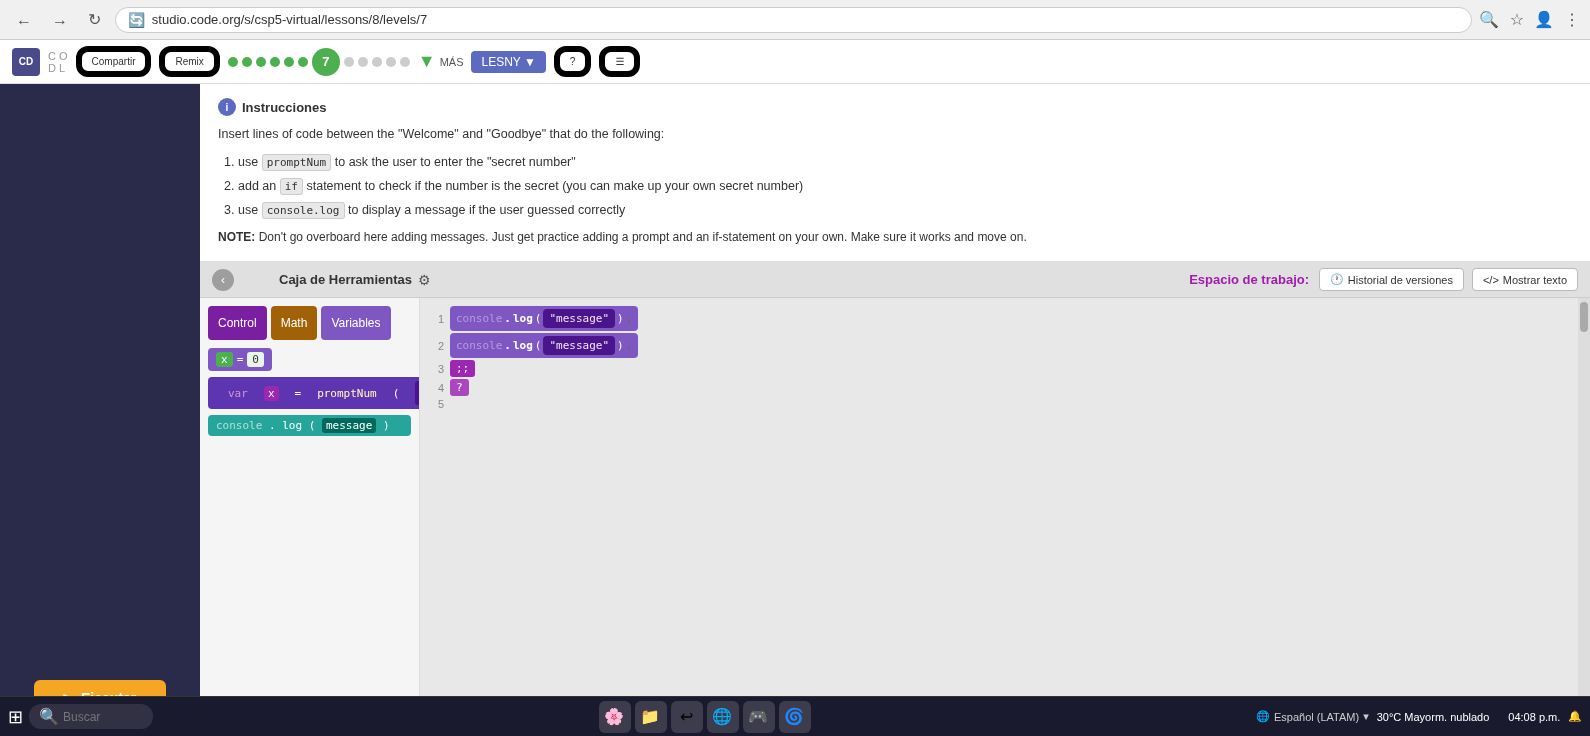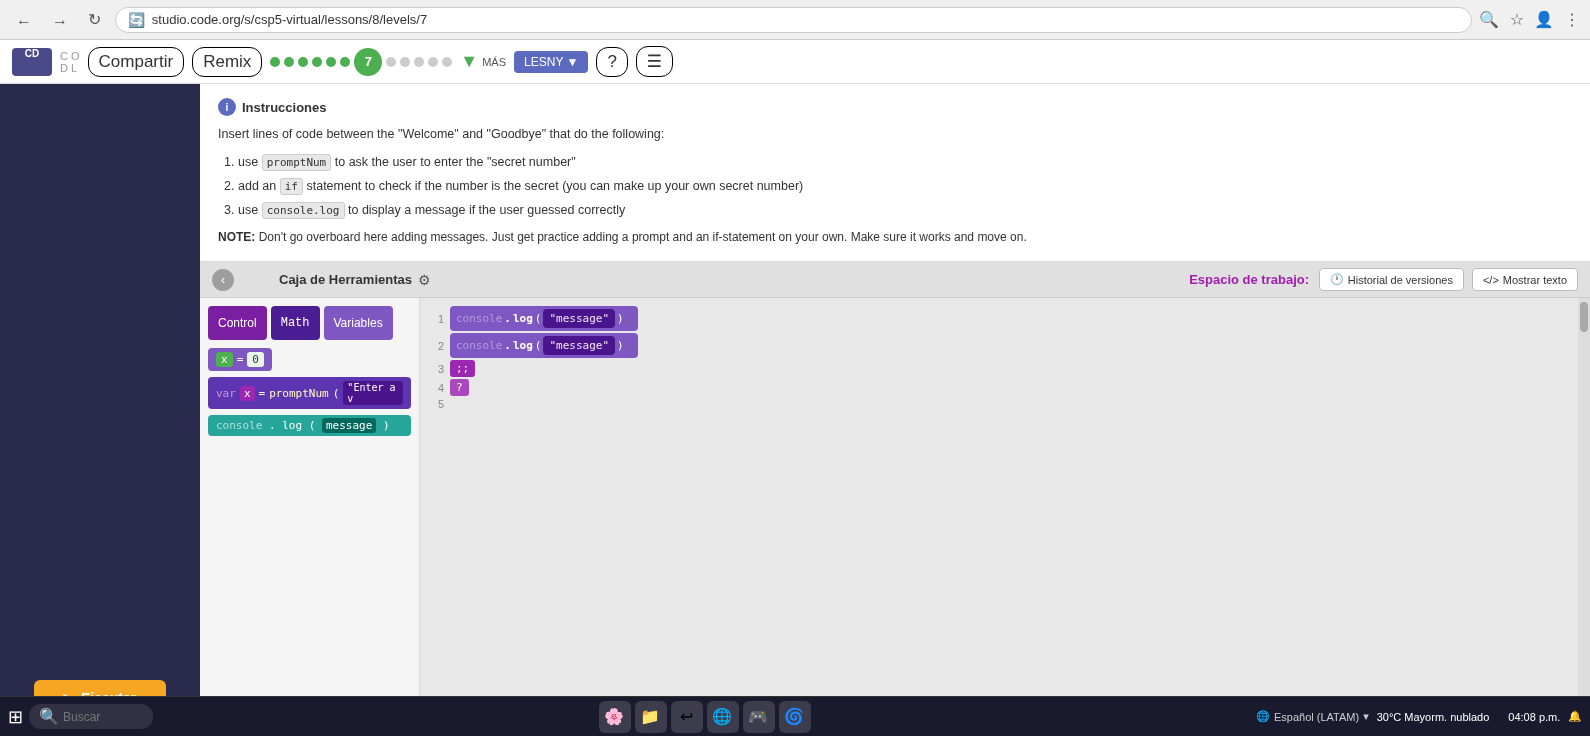--- a/index.html
+++ b/index.html
@@ -43,32 +43,32 @@
     .app-header {
       background: #fff;
       height: 44px;
       display: flex;
       align-items: center;
       padding: 0 12px;
       gap: 8px;
       border-bottom: 1px solid #ddd;
     }
     .cd-logo {
-      width: 40px; height: 28px;
+      width: 28px; height: 28px;
       background: #4a4a8a;
       border-radius: 4px;
-      display: flex; align-items: flex-start; justify-content: center;
+      display: flex; align-items: center; justify-content: center;
       color: white; font-weight: bold; font-size: 10px;
     }
     .header-btn {
-      border: 1px solid #000000;
+      border: 6px solid #000000;
       background: white;
       border-radius: 12px;
       padding: 4px 10px;
-      font-size: 17px;
+      font-size: 10px;
       cursor: pointer;
       color: #333;
     }
     .lesson-title {
       flex: 1;
       text-align: center;
     }
     .lesson-title .title-text {
       font-size: 14px;
       font-weight: bold;
@@ -293,47 +293,47 @@
     .toolbox-tab {
       background: #9c27b0;
       color: white;
       border: none;
       border-radius: 4px;
       padding: 10px 10px;
       font-size: 12px;
       cursor: pointer;
     }
     .toolbox-tab.control { background: #7b1fa2; }
-    .toolbox-tab.math { background: #4c1d95; font-family: Liberation Mono, monospace; }
+    .toolbox-tab.math { background: #a16207; }
     .toolbox-tab.variables { background: #7e57c2; }
 
     .block-item {
       margin-bottom: 6px;
     }
     .block-purple {
       background: #7e57c2;
       color: white;
       border-radius: 4px;
       padding: 4px 8px;
       font-size: 11px;
       font-family: monospace;
       display: inline-flex;
       align-items: center;
       gap: 4px;
     }
     .block-dark-purple {
       background: #5e35b1;
       color: white;
       border-radius: 4px;
-      padding: 4px 8px;
+      padding: 4px 20px;
       font-size: 11px;
       font-family: monospace;
       display: inline-flex;
       align-items: center;
-      gap: 4px;
+      gap: 16px;
     }
     .block-teal {
       background: #26a69a;
       color: white;
       border-radius: 4px;
       padding: 4px 8px;
       font-size: 11px;
       font-family: monospace;
     }
 

